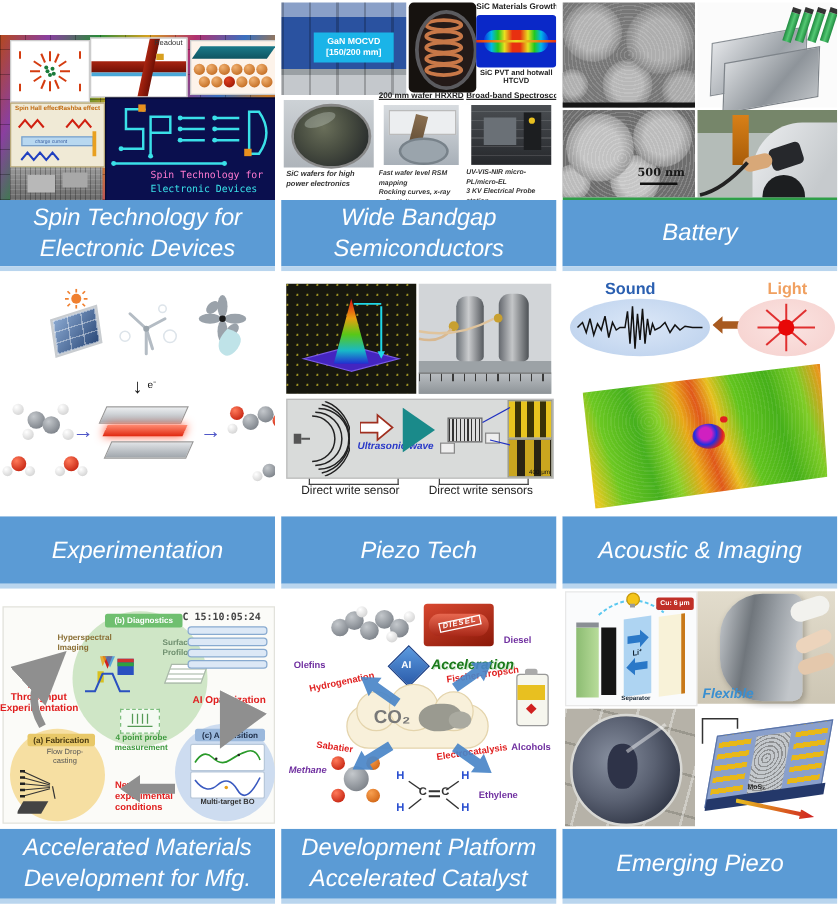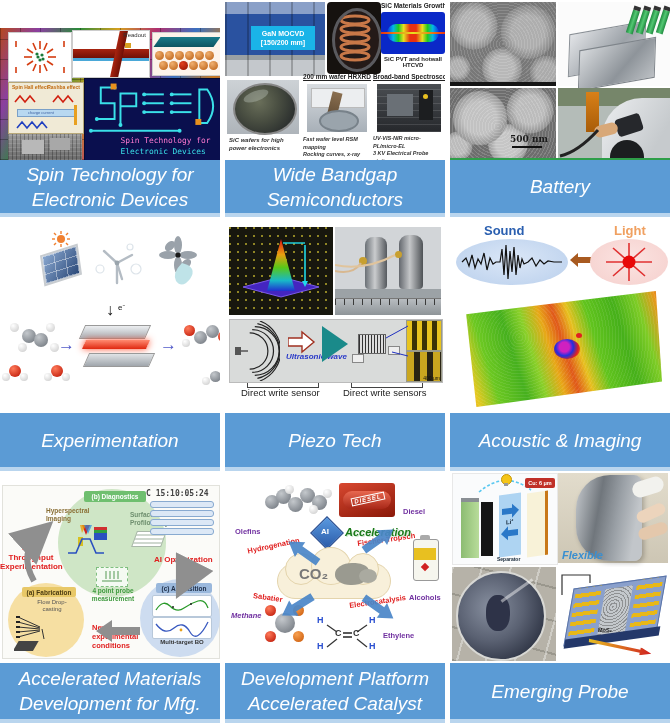--- a/index.html
+++ b/index.html
@@ -755,19 +755,19 @@
           </div>
           <div class="a" style="left:6px;top:66px;width:96px;height:9px;background:#24386a;transform:rotate(-8deg) skewX(-18deg);"></div>
           <div class="a" style="left:30px;top:76px;width:64px;height:8px;background:linear-gradient(90deg,#e8c020,#d02020);transform:rotate(12deg);clip-path:polygon(0 30%,82% 30%,82% 0,100% 50%,82% 100%,82% 70%,0 70%);"></div>
           <svg class="a" style="left:2px;top:2px;" width="40" height="30">
             <polyline points="2,26 2,6 30,6 30,14" fill="none" stroke="#333" stroke-width="1.2"></polyline>
           </svg>
           <span class="t" style="left:40px;top:60px;font-size:5.5px;font-weight:bold;color:#222;">MoS₂</span>
         </div>
       </div>
       <div class="cap" style="height:56px;">
-        <span>Emerging Probe</span>
+        <span>Emerging Piezo</span>
         <span></span>
       </div>
       <div class="strip"></div>
     </div>
   </div>
 </div>
 
 </body></html>

